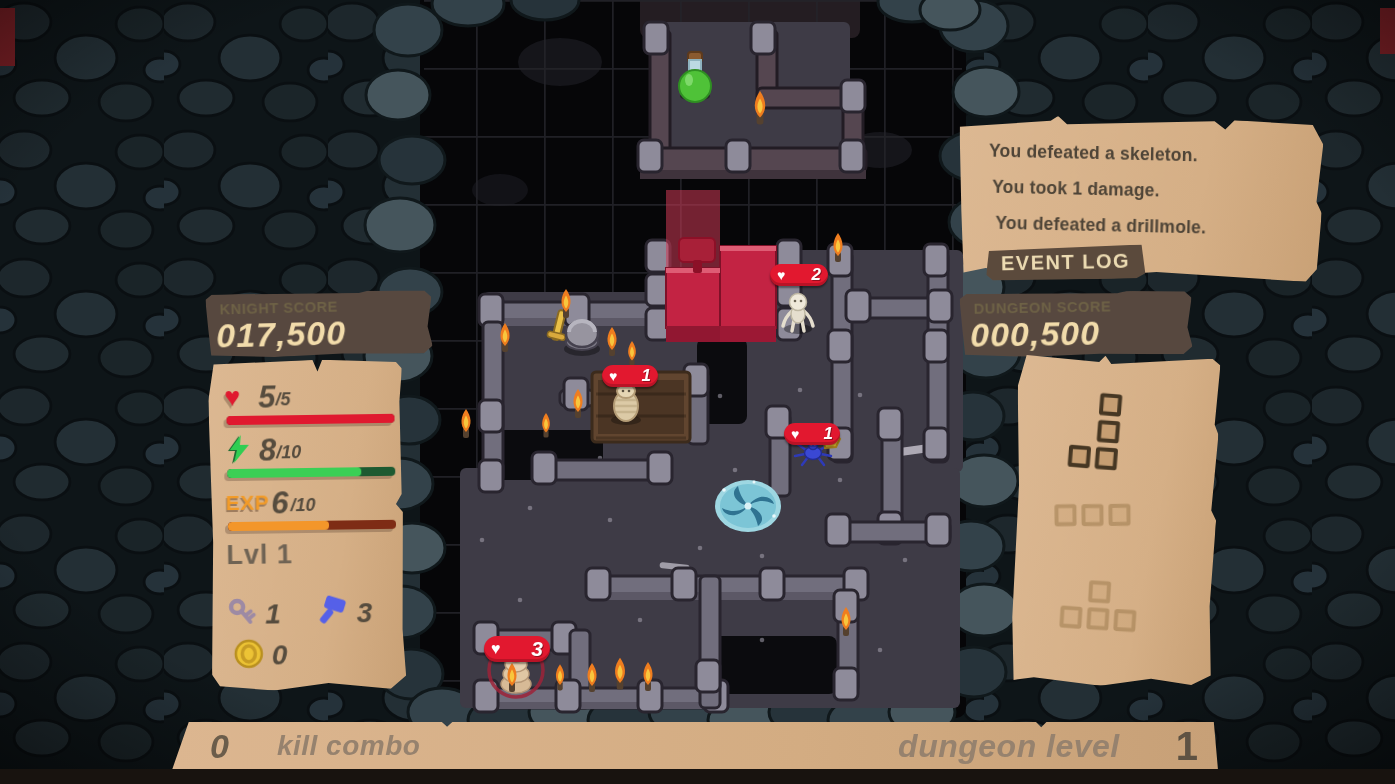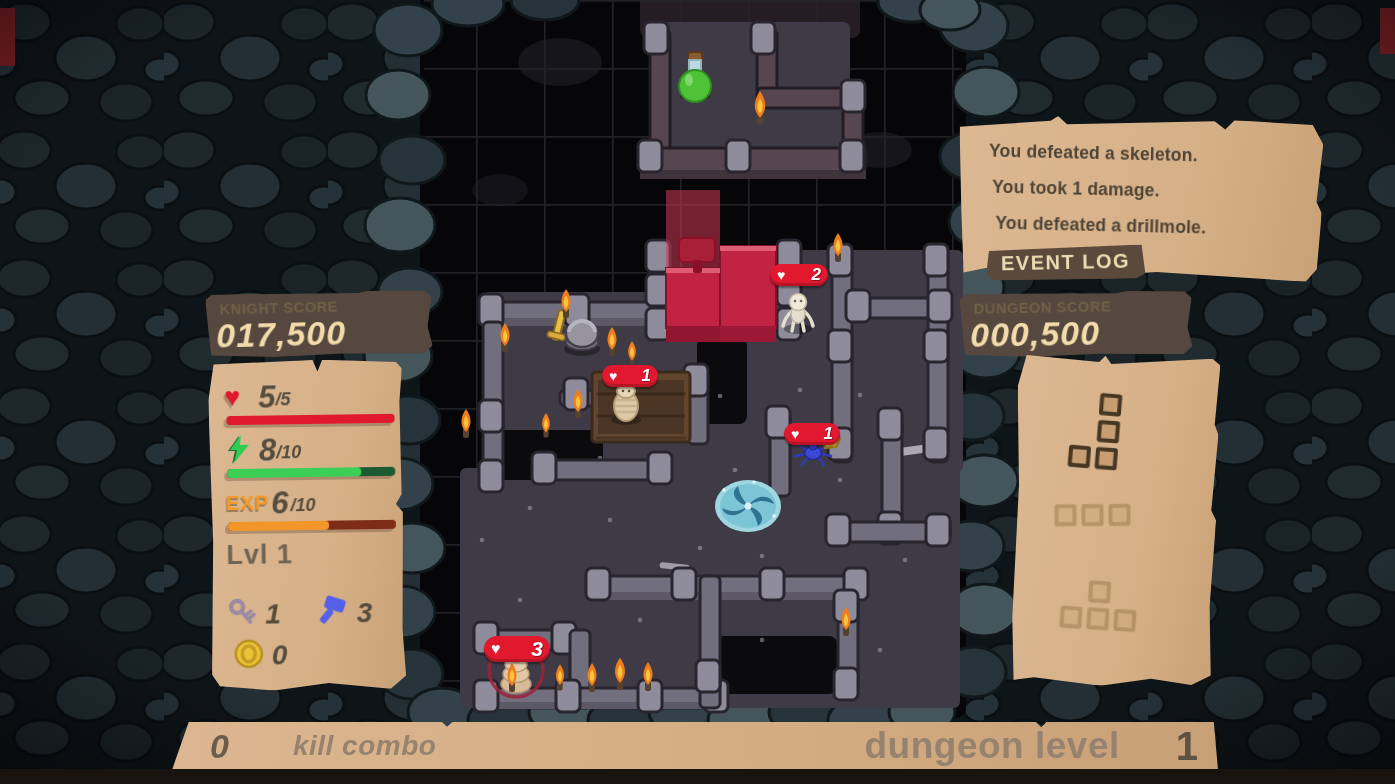--- a/index.html
+++ b/index.html
@@ -50,22 +50,22 @@
     clip-path:polygon(4% .5%,40% 2%,43% 0,46% 2.5%,96% 0,100% 2%,98% 20%,100% 23%,97.5% 46%,100% 49%,98% 75%,99.5% 96%,90% 99%,70% 97.5%,45% 100%,12% 98%,2% 99%,.5% 80%,2% 40%,0 10%);}
   .qpiece{position:absolute;}
   .qcell{position:absolute;width:22px;height:22px;border:4px solid #463723;background:#c69e72;border-radius:3px;}
   .qcell.faded{border-color:rgba(151,117,74,.45);background:rgba(186,148,100,.18);}
 
   #bottom-bar{left:172px;top:722px;width:1046px;height:48px;
     background:linear-gradient(90deg,#dcb690 0%,#d3ac82 60%,#c7a077 100%);
     clip-path:polygon(1.6% 0,25.8% 0,26.3% 10%,26.8% 0,82.6% 0,83.1% 11%,83.6% 0,99.6% 0,100% 100%,0 100%);
     display:flex;align-items:center;padding:0 14px 0 38px;filter:drop-shadow(0 3px 3px rgba(0,0,0,.4));}
   .combo-num{font-size:34px;font-weight:700;font-style:italic;color:#6b5d4b;}
-  .combo-label{font-size:28px;font-weight:700;font-style:italic;color:#96826e;margin-left:64px;letter-spacing:.5px;}
-  .dlevel-label{font-size:37px;font-weight:700;color:#96826e;margin-left:auto;letter-spacing:.5px;}
+  .combo-label{font-size:28px;font-weight:700;font-style:italic;color:#96826e;margin-left:48px;letter-spacing:.5px;}
+  .dlevel-label{font-size:32px;font-weight:700;color:#96826e;margin-left:auto;letter-spacing:.5px;font-style:italic;}
   .dlevel-num{font-size:40px;font-weight:700;color:#5e5243;margin-left:56px;margin-right:6px;}
   #bottom-strip{left:0;top:769px;width:1395px;height:15px;background:#18130f;}
 
   
   .pill{position:absolute;display:flex;align-items:center;height:22px;padding:0 7px;
         background:#e2182f;border-radius:12px;color:#fff;z-index:4;
         box-shadow:0 2px 2px rgba(0,0,0,.4), inset 0 -3px 0 rgba(0,0,0,.18);}
   .pill .ph{font-size:14px;line-height:1;}
   .pill .pn{margin-left:auto;padding-left:10px;font-size:17px;font-weight:700;font-style:italic;
             text-shadow:1px 1px 0 rgba(0,0,0,.35);}

